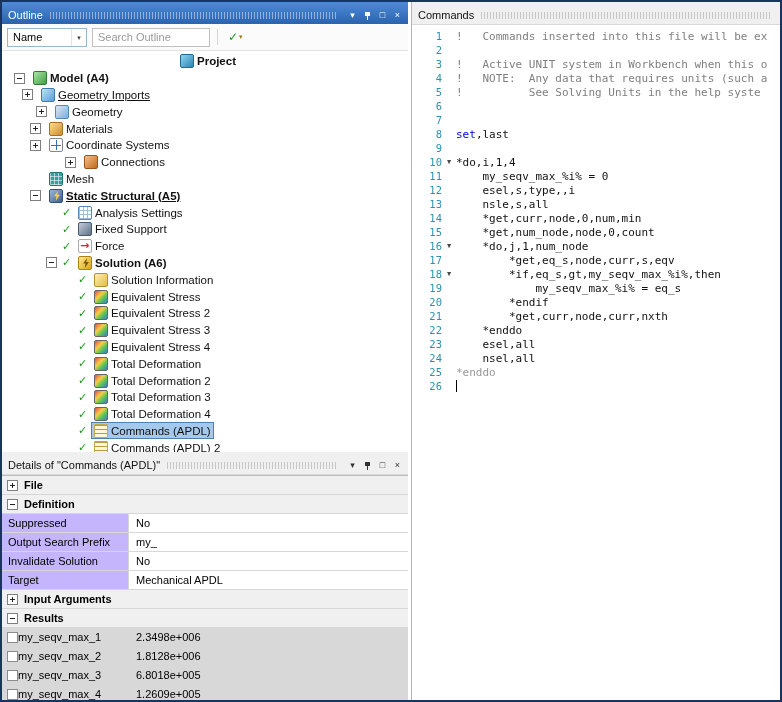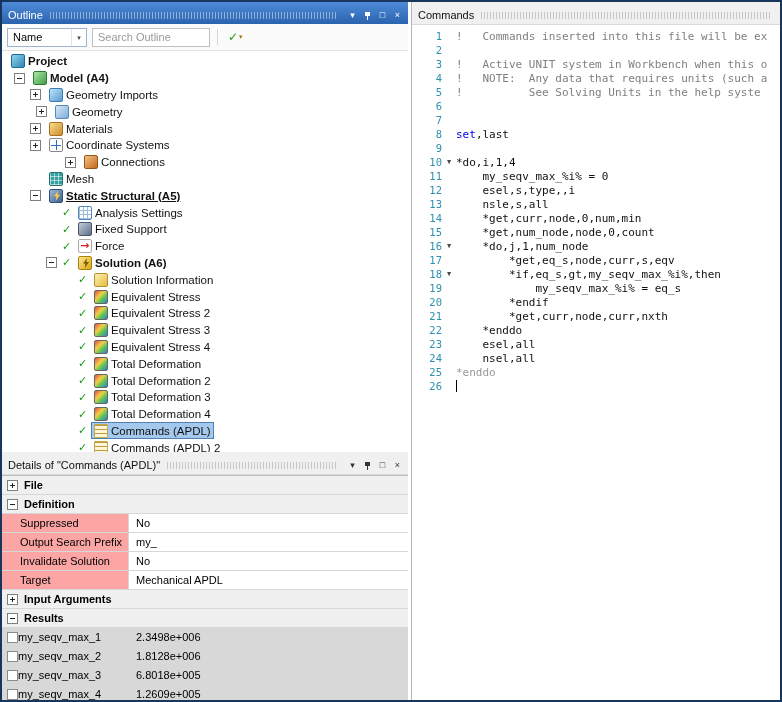--- a/index.html
+++ b/index.html
@@ -97,21 +97,21 @@
   .c-dim{color:var(--dim-gray,#989898)}
   .c-pl{color:#111}
   .caret{width:1px;height:12px;background:#000;flex:0 0 auto}
 
   
   .dtable{flex:1;background:#fff;border-top:1px solid #bcbcbc;overflow:hidden}
   .drow{height:19px;display:flex;align-items:stretch;border-bottom:1px solid #d7d7d7;font-size:11px;box-sizing:border-box}
   .drow.cat{background:#f0f0f0;font-weight:bold;align-items:center;padding-left:5px}
   .dcat-label{margin-left:1px}
   .dlabel{width:127px;flex:0 0 auto;border-right:1px solid #d7d7d7;display:flex;align-items:center;
-          padding-left:18px;box-sizing:border-box;background:#fca5a5;white-space:nowrap}
+          padding-left:6px;box-sizing:border-box;background:#c4b5fd;white-space:nowrap}
   .dvalue{flex:1;display:flex;align-items:center;padding-left:7px;background:#fff;white-space:nowrap}
   .drow.result .dlabel{padding-left:5px;gap:0;background:var(--result-gray,#d8d8d8)}
   .drow.result .dvalue{background:var(--result-gray,#d8d8d8)}
   .resbox{width:9px;height:9px;border:1px solid #8b8b8b;background:#fff;flex:0 0 auto}
 </style>
 </head>
 <body>
 
 <div id="app">
 
@@ -130,34 +130,34 @@
         <span class="combo-arrow">▾</span>
       </div>
       <input class="search" type="text" placeholder="Search Outline" style="">
       <span class="vsep"></span>
       <span class="filter-check">
         <span class="fc-check">✓</span>
         <span class="fc-caret">▾</span>
       </span>
     </div>
     <div class="tree">
-        <div class="trow" style="padding-left: 6px;">
+        <div class="trow" style="padding-left: 6px; justify-content: center;">
           <span class="twrap">
             <span class="ti icon-project"></span>
             <span class="tlabel b">Project</span>
           </span>
         </div>
         <div class="trow" style="padding-left: 12px;">
           <span class="expander minus"></span>
           <span class="twrap">
             <span class="ti icon-model"></span>
             <span class="tlabel b">Model (A4)</span>
           </span>
         </div>
-        <div class="trow" style="padding-left: 28px;">
+        <div class="trow" style="padding-left: 20px; text-decoration: underline;">
           <span class="expander plus"></span>
           <span class="twrap">
             <span class="ti icon-geometry-imports"></span>
             <span class="tlabel">Geometry Imports</span>
           </span>
         </div>
         <div class="trow" style="padding-left: 34px;">
           <span class="expander plus"></span>
           <span class="twrap">
             <span class="ti icon-geometry"></span>

